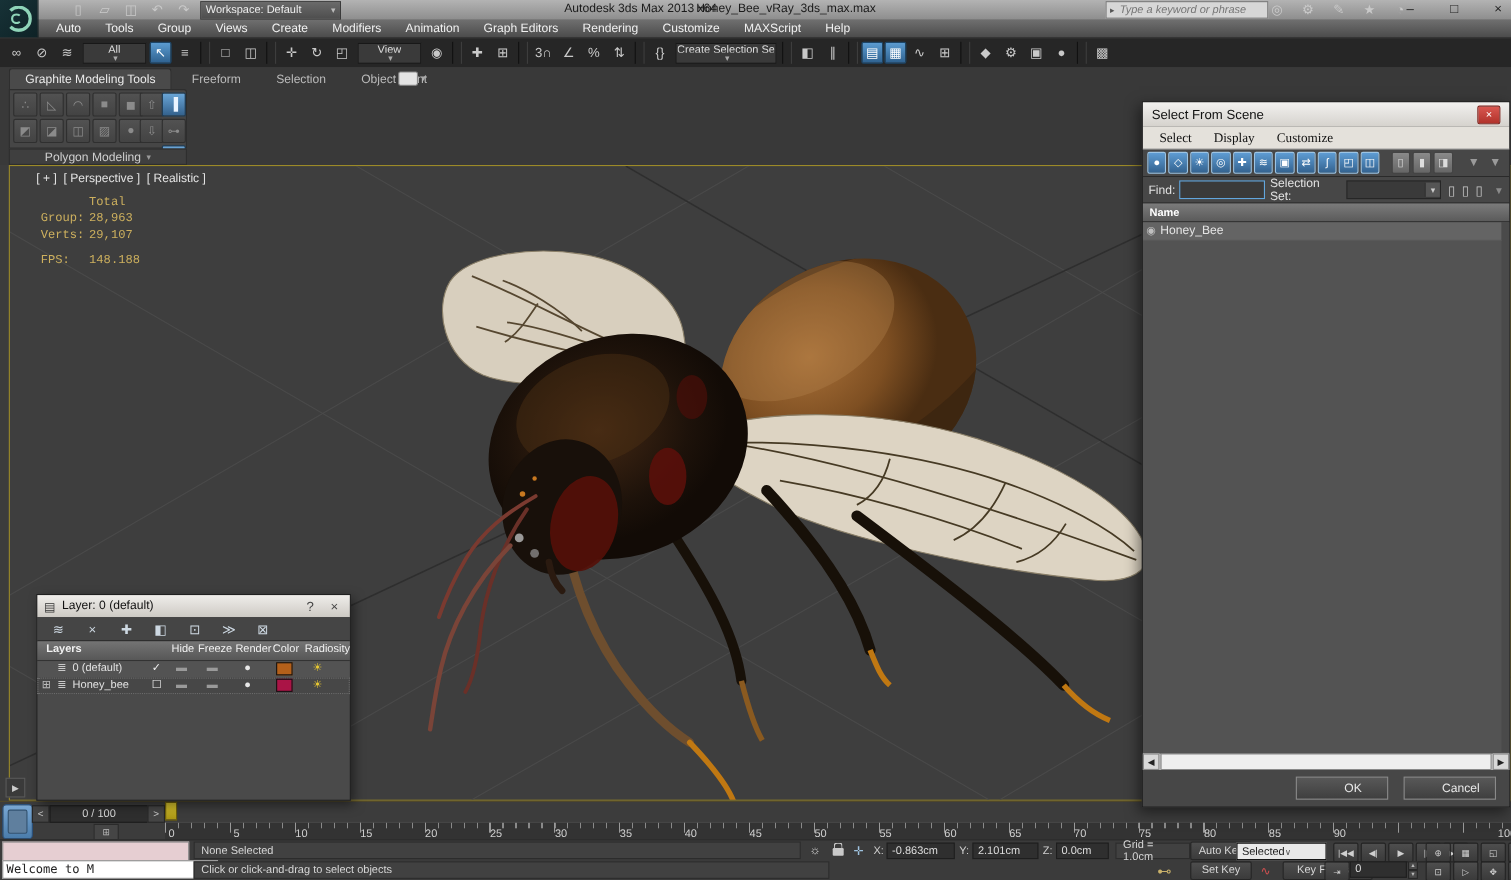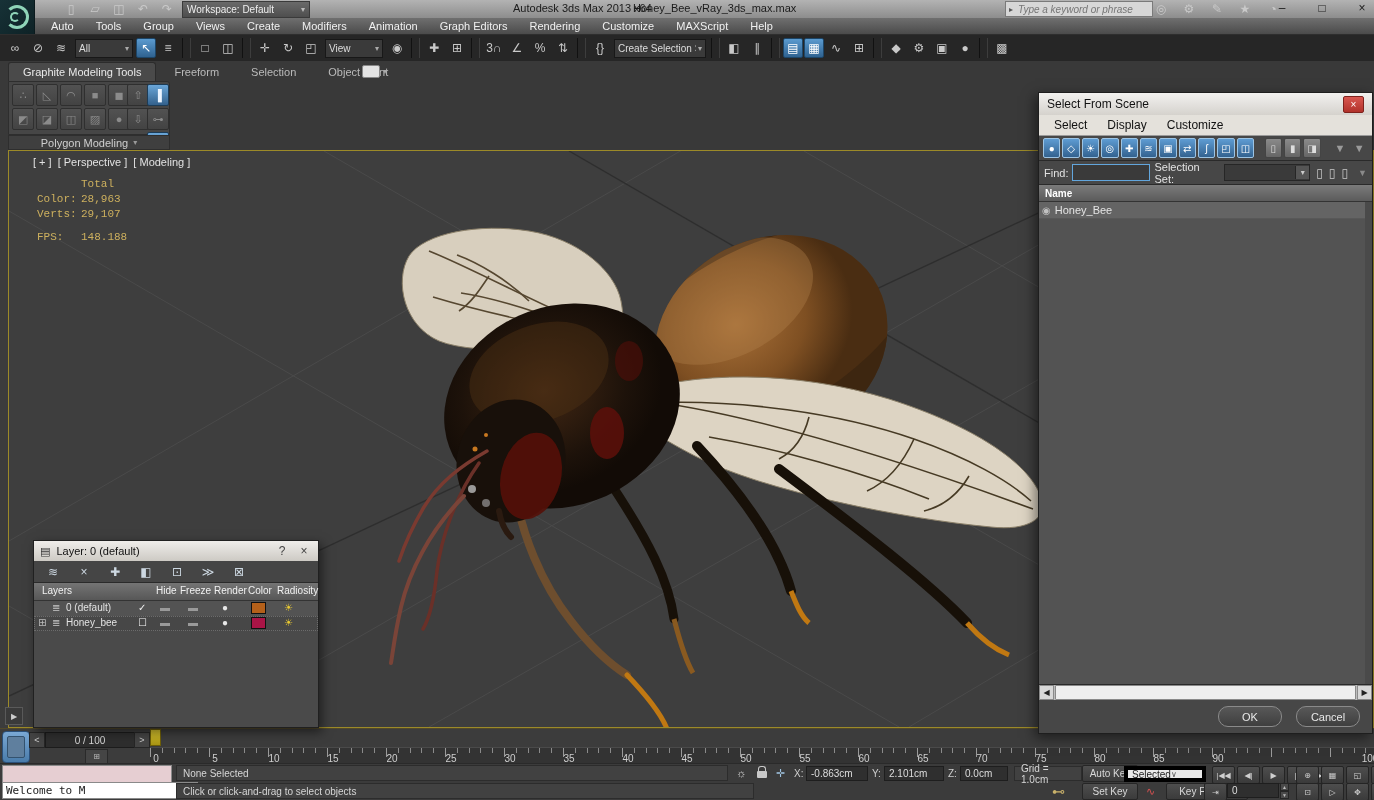--- a/index.html
+++ b/index.html
@@ -29,21 +29,21 @@
   #menubar{left:0;top:18px;width:1374px;height:17px;background:linear-gradient(#6f6f6f,#4b4b4b);
     display:flex;align-items:center;padding-left:40px;gap:0;box-sizing:border-box;border-bottom:1px solid #2e2e2e;}
   .menu-item{padding:0 11px;color:#f0f0f0;height:17px;line-height:17px;cursor:pointer;}
   
   #maintoolbar{left:0;top:35px;width:1374px;height:26px;background:#262626;display:flex;align-items:center;padding-left:4px;box-sizing:border-box;gap:1px;}
   .tbtn{min-width:20px;height:20px;display:inline-flex;align-items:center;justify-content:center;color:#c9c9c9;
     font-size:12px;border-radius:2px;cursor:pointer;padding:0 1px;}
   .tbtn.act{background:linear-gradient(#5b9bd0,#2f6290);color:#fff;border:1px solid #1d4668;box-sizing:border-box;}
   .tsep{width:7px;height:20px;border-left:1px solid #111;border-right:1px solid #3d3d3d;margin:0 2px;}
   .tdd{height:17px;background:#3a3a3a;border:1px solid #181818;display:inline-flex;align-items:center;justify-content:space-between;
-    color:#ddd;font-size:10px;padding:0 3px;margin:0 2px;cursor:pointer;overflow:hidden;white-space:nowrap;}
+    color:#ddd;font-size:10px;padding:0 3px;margin:0 2px;cursor:pointer;overflow:hidden;white-space:nowrap;flex-direction:column;}
   .tdd b{color:#aaa;font-weight:normal;font-size:8px;margin-left:2px;}
   .tdd i{font-style:normal;overflow:hidden;white-space:nowrap;}
   
   #ribbon{left:0;top:61px;width:1374px;height:89px;background:#393939;}
   #ribbontabs{position:absolute;left:8px;top:0;height:20px;display:flex;gap:4px;align-items:flex-end;}
   .rtab{padding:3px 14px;color:#bbb;cursor:pointer;font-size:11px;}
   .rtab.active{background:#4a4a4a;color:#eaeaea;border:1px solid #2c2c2c;border-bottom:none;border-radius:3px 3px 0 0;}
   #ribcfg{position:absolute;left:362px;top:3px;width:26px;height:14px;display:flex;gap:3px;align-items:center;cursor:pointer;}
   #ribcfg .box{width:16px;height:11px;background:#e4e4e4;border:1px solid #888;border-radius:2px;}
   #ribcfg .car{color:#aaa;font-size:8px;}
@@ -81,21 +81,21 @@
   .lrow span{position:absolute;top:1px;}
   .swatch{position:absolute;width:13px;height:10px;top:2px;border:1px solid #111;}
   
   #scenedlg{left:1038px;top:92px;width:333px;height:640px;background:#4c4c4c;border:1px solid #1e1e1e;
     box-shadow:-3px 4px 12px rgba(0,0,0,.5);z-index:40;display:flex;flex-direction:column;}
   #scenedlg .stitle{height:22px;background:linear-gradient(#f2f1ef,#d5d2cd);display:flex;align-items:center;padding:0 8px;color:#111;font-size:12px;}
   #scenedlg .stitle .sp{flex:1;}
   #closebtn{width:19px;height:15px;background:linear-gradient(#d95750,#b1322b);border:1px solid #7e221d;border-radius:2px;
     color:#fff;font-size:10px;display:flex;align-items:center;justify-content:center;cursor:pointer;}
   #scenemenu{height:20px;background:#e4e1db;display:flex;align-items:center;padding:0 6px;gap:2px;border-bottom:1px solid #9a9a9a;}
-  #scenemenu span{color:#111;padding:0 9px;cursor:pointer;font-size:12px;}
+  #scenemenu span{color:#111;padding:0 9px;cursor:pointer;font-size:12px;font-family:Liberation Serif, serif;}
   #scenetools{height:24px;background:#474747;display:flex;align-items:center;gap:2px;padding:0 4px;border-bottom:1px solid #2a2a2a;}
   .sbtn{width:19px;height:18px;background:linear-gradient(#5e9cd3,#33628f);border:1px solid #9cc4e4;border-radius:2px;
     color:#fff;font-size:10px;display:flex;align-items:center;justify-content:center;cursor:pointer;}
   .sbtn.gray{background:linear-gradient(#8a8a8a,#666);border-color:#444;color:#ddd;}
   .sbtn.flt{background:transparent;border-color:transparent;color:#9a9a9a;font-size:11px;}
   .sgap{width:8px;}
   #scenefind{height:23px;background:#474747;display:flex;align-items:center;padding:0 5px;gap:4px;border-bottom:1px solid #2a2a2a;}
   #scenefind label{color:#e2e2e2;}
   #findinput{width:72px;height:15px;background:#3a3a3a;border:1px solid #62a6dd;color:#eee;font-size:10px;outline:none;padding:0 2px;
     font-family:"Liberation Sans","DejaVu Sans",sans-serif;}
@@ -104,21 +104,21 @@
   .pgicon{color:#c9c9c9;font-size:12px;cursor:pointer;}
   #scenehdr{height:16px;background:linear-gradient(#7b7b7b,#5b5b5b);border-bottom:1px solid #333;display:flex;align-items:center;padding:0 6px;color:#fff;font-weight:bold;font-size:10px;}
   #scenelist{flex:1;background:#535353;overflow:hidden;border-right:7px solid #4a4a4a;}
   .scrow{height:16px;background:#646464;display:flex;align-items:center;gap:4px;padding:0 3px;color:#e4e4e4;border-bottom:1px solid #585858;cursor:pointer;}
   .scrow .oicn{color:#c0c0c0;font-size:10px;}
   #scenehscroll{height:15px;background:#bdbdbd;display:flex;align-items:center;border-top:1px solid #2a2a2a;}
   .harrow{width:15px;height:15px;background:#d8d8d8;color:#222;font-size:8px;display:flex;align-items:center;justify-content:center;border:1px solid #8a8a8a;box-sizing:border-box;cursor:pointer;}
   #hthumb{flex:1;height:13px;background:#efefef;border:1px solid #8a8a8a;margin:0 1px;border-radius:1px;cursor:pointer;}
   #scenebtns{height:33px;background:#474747;display:flex;align-items:center;justify-content:flex-end;gap:14px;padding:0 12px;}
   .dlgbtn{width:62px;height:19px;background:linear-gradient(#585858,#3f3f3f);border:1px solid #8a8a8a;color:#e8e8e8;
-    display:flex;align-items:center;justify-content:center;cursor:pointer;border-radius:10px;}
+    display:flex;align-items:center;justify-content:center;cursor:pointer;border-radius:0;padding-left:20px;}
   
   #timeline{left:0;top:728px;width:1374px;height:35px;background:#3c3c3c;border-top:1px solid #52492a;}
   #vptab{position:absolute;left:2px;top:2px;width:26px;height:30px;background:linear-gradient(#7aa8d4,#4a7cab);border:1px solid #2b5覆?}
   #vptab{position:absolute;left:2px;top:2px;width:26px;height:30px;background:linear-gradient(#7aa8d4,#4a7cab);border:1px solid #2b507a;border-radius:4px;display:flex;align-items:center;justify-content:center;}
   #vptab .inner{width:16px;height:20px;background:#5f7f9e;border:1px solid #33526f;border-radius:2px;}
   #flyout{position:absolute;left:5px;top:-22px;width:16px;height:16px;background:#3a3a3a;border:1px solid #5a5a5a;color:#ccc;
     font-size:8px;display:flex;align-items:center;justify-content:center;cursor:pointer;z-index:35;}
   .tlarrow{position:absolute;top:3px;width:14px;height:14px;background:#444;border:1px solid #262626;color:#ccc;font-size:9px;
     display:flex;align-items:center;justify-content:center;cursor:pointer;}
   #frameind{position:absolute;left:45px;top:3px;width:88px;height:14px;background:#2e2e2e;border:1px solid #1c1c1c;
@@ -137,21 +137,21 @@
   #statusbar{left:0;top:763px;width:1374px;height:37px;background:#3b3b3b;border-top:1px solid #2a2a2a;}
   #msbox1{position:absolute;left:2px;top:1px;width:168px;height:16px;background:#e6ced2;border:1px solid #8a8a8a;}
   #msbox2{position:absolute;left:2px;top:18px;width:196px;height:17px;background:#fff;border:1px solid #8a8a8a;
     color:#222;font-family:"DejaVu Sans Mono",monospace;font-size:11px;display:flex;align-items:center;padding:0 3px;box-sizing:border-box;}
   .sfield{position:absolute;background:#414141;border:1px solid #2c2c2c;color:#d6d6d6;display:flex;align-items:center;padding:0 6px;box-sizing:border-box;font-size:10px;}
   .slabel{position:absolute;color:#cfcfcf;font-size:10px;}
   .sicon{position:absolute;color:#c9c9c9;font-size:11px;cursor:pointer;}
   .coordf{position:absolute;height:15px;background:#2f2f2f;border:1px solid #1e1e1e;color:#dcdcdc;display:flex;align-items:center;padding:0 4px;box-sizing:border-box;font-size:10px;}
   .skeybtn{position:absolute;height:17px;background:linear-gradient(#4e4e4e,#3b3b3b);border:1px solid #262626;color:#d8d8d8;
     display:flex;align-items:center;justify-content:center;box-sizing:border-box;cursor:pointer;font-size:10px;border-radius:2px;}
-  #seldrop{position:absolute;left:1124px;top:2px;width:82px;height:16px;background:#e9e9e9;border:4px solid #000000;color:#1c1c1c;
+  #seldrop{position:absolute;left:1124px;top:2px;width:82px;height:16px;background:#e9e9e9;border:1px solid #000000;color:#1c1c1c;
     display:flex;align-items:center;justify-content:flex-start;padding:0 4px;box-sizing:border-box;font-size:10px;cursor:pointer;}
   .pbgroup{position:absolute;display:flex;gap:2px;align-items:center;}
   .pbtn{min-width:17px;height:16px;background:linear-gradient(#4e4e4e,#3a3a3a);border:1px solid #242424;color:#cfcfcf;
     font-size:8px;display:flex;align-items:center;justify-content:center;cursor:pointer;border-radius:2px;padding:0 2px;}
   #framefield{position:absolute;left:1227px;top:19px;width:52px;height:15px;background:#2f2f2f;border:1px solid #1e1e1e;color:#ddd;
     display:flex;align-items:center;padding:0 4px;box-sizing:border-box;font-size:10px;}
   #framespin{position:absolute;left:1280px;top:19px;width:9px;height:15px;display:flex;flex-direction:column;}
   #framespin span{flex:1;background:#4a4a4a;border:1px solid #262626;color:#bbb;font-size:5px;display:flex;align-items:center;justify-content:center;cursor:pointer;}
   .lockicn{position:absolute;width:10px;height:7px;background:#c9c9c9;border-radius:1px;}
   .lockicn::before{content:"";position:absolute;left:1px;top:-5px;width:6px;height:5px;border:1.5px solid #c9c9c9;border-bottom:none;border-radius:3px 3px 0 0;}
@@ -396,29 +396,29 @@
         <circle cx="477" cy="352" r="4" fill="#999" opacity="0.7"></circle>
 
       <path d="M 478,300 C 450,316 430,332 415,356 C 402,378 394,398 390,410" stroke="#7a3a30" stroke-width="3.5" fill="none" stroke-linecap="round"></path>
       <path d="M 470,312 C 446,346 432,388 428,420 C 425,450 420,468 414,478" stroke="#6a3028" stroke-width="3.5" fill="none" stroke-linecap="round"></path>
       <path d="M 455,345 C 420,380 400,422 392,456 C 386,482 384,500 382,512" stroke="#7a4438" stroke-width="4" fill="none" stroke-linecap="round"></path>
       <path d="M 490,360 C 492,372 496,380 502,386" stroke="#2a1a10" stroke-width="6" fill="none" stroke-linecap="round"></path>
     </svg>
     <div id="vplabel">
       <span>[ + ]</span>
       <span>[ Perspective ]</span>
-      <span>[ Modeling ]</span>
+      <span>[ Realistic ]</span>
     </div>
     <div id="stats">
       <div class="srow">
           <span class="sl"></span>
           <span>Total</span>
         </div>
       <div class="srow">
-          <span class="sl">Color:</span>
+          <span class="sl">Group:</span>
           <span>28,963</span>
         </div>
       <div class="srow">
           <span class="sl">Verts:</span>
           <span>29,107</span>
         </div>
       <div class="srow" style="height:8px;"></div>
       <div class="srow">
           <span class="sl">FPS:</span>
           <span>148.188</span>
@@ -437,21 +437,21 @@
     <div id="layertools">
         <span class="tbtn">≋</span>
         <span class="tbtn">×</span>
         <span class="tbtn">✚</span>
         <span class="tbtn">◧</span>
         <span class="tbtn">⊡</span>
         <span class="tbtn">≫</span>
         <span class="tbtn">⊠</span>
       </div>
     <div id="layerhdr">
-        <span style="left: 8px;">Layers</span>
+        <span style="left: 8px; font-weight: bold;">Layers</span>
         <span style="left: 122px;">Hide</span>
         <span style="left: 146px;">Freeze</span>
         <span style="left: 180px;">Render</span>
         <span style="left: 214px;">Color</span>
         <span style="left: 243px;">Radiosity</span>
       </div>
     <div id="layerrows">
         <div class="lrow r0">
           <span style="left: 4px; color: rgb(187, 187, 187);"></span>
           <span style="left: 18px; color: rgb(201, 201, 201);">≣</span>

